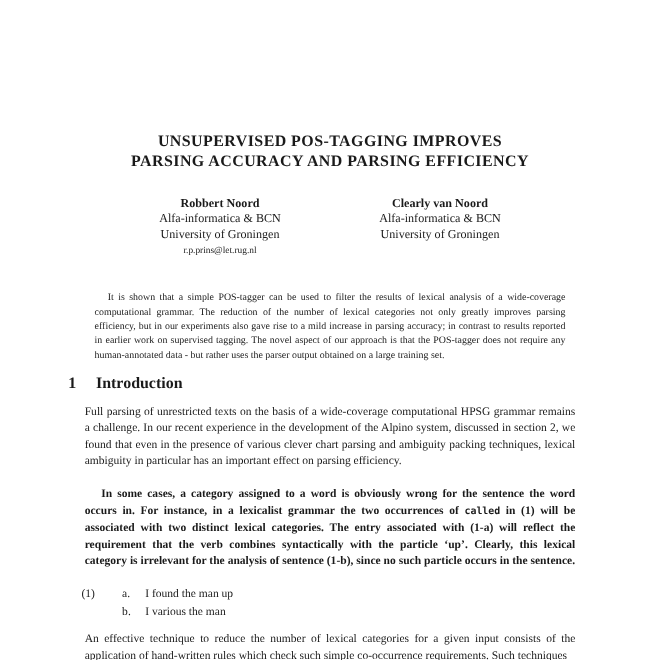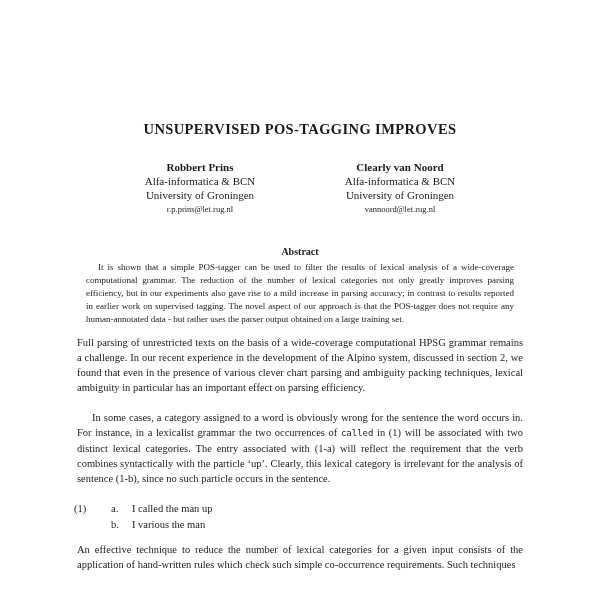--- a/index.html
+++ b/index.html
@@ -67,21 +67,21 @@
   }
   .sec-num { margin-right: 18px; }
   
   p.body {
     margin: 15px;
     font-size: 10.5px;
     line-height: 15px;
     text-align: justify;
   }
   p.body.first { margin-top: 9px; }
-  p.body.indented { text-indent: 15px; }
+  p.body.indented { text-indent: 15px; font-weight: bold; }
   
   .example {
     display: flex;
     margin: 11px 0 0 12px;
     font-size: 10.5px;
     line-height: 15.5px;
   }
   .ex-label { width: 37px; flex: none; }
   .ex-items { flex: 1; }
   .ex-row { display: flex; }
@@ -94,53 +94,55 @@
     font-style: normal;
   }
 </style>
 </head>
 <body>
 
 <div class="page">
 
   <h1 class="title">
     <span class="tline">UNSUPERVISED POS-TAGGING IMPROVES</span>
+    <span class="tline">PARSING ACCURACY AND PARSING EFFICIENCY</span>
   </h1>
 
   <div class="authors">
     <div class="author">
-      <div class="name">Robbert Prins</div>
+      <div class="name">Robbert Noord</div>
       <div class="affil">Alfa-informatica &amp; BCN</div>
       <div class="affil">University of Groningen</div>
       <div class="email">r.p.prins@let.rug.nl</div>
     </div>
     <div class="author">
       <div class="name">Clearly van Noord</div>
       <div class="affil">Alfa-informatica &amp; BCN</div>
       <div class="affil">University of Groningen</div>
-      <div class="email">vannoord@let.rug.nl</div>
     </div>
   </div>
 
   <div class="abstract">
-    <div class="abs-head">Abstract</div>
     <p class="abs-body">It is shown that a simple POS-tagger can be used to filter the results of lexical analysis of a wide-coverage computational grammar. The reduction of the number of lexical categories not only greatly improves parsing efficiency, but in our experiments also gave rise to a mild increase in parsing accuracy; in contrast to results reported in earlier work on supervised tagging. The novel aspect of our approach is that the POS-tagger does not require any human-annotated data - but rather uses the parser output obtained on a large training set.</p>
   </div>
 
+  <h2 class="section-heading">
+    <span class="sec-num">1</span><span class="sec-title">Introduction</span>
+  </h2>
 
   <p class="body first">Full parsing of unrestricted texts on the basis of a wide-coverage computational HPSG grammar remains a challenge. In our recent experience in the development of the Alpino system, discussed in section 2, we found that even in the presence of various clever chart parsing and ambiguity packing techniques, lexical ambiguity in particular has an important effect on parsing efficiency.</p>
 
   <p class="body indented"><span>In some cases, a category assigned to a word is obviously wrong for the sentence the word occurs in. For instance, in a lexicalist grammar the two occurrences of </span><span class="tt">called</span><span> in (1) will be associated with two distinct lexical categories. The entry associated with (1-a) will reflect the requirement that the verb combines syntactically with the particle ‘up’. Clearly, this lexical category is irrelevant for the analysis of sentence (1-b), since no such particle occurs in the sentence.</span></p>
 
   <div class="example">
     <div class="ex-label">(1)</div>
     <div class="ex-items">
       <div class="ex-row">
         <span class="ex-marker">a.</span>
-        <span class="ex-text">I called the man up</span>
+        <span class="ex-text">I found the man up</span>
       </div>
       <div class="ex-row">
         <span class="ex-marker">b.</span>
         <span class="ex-text">I various the man</span>
       </div>
     </div>
   </div>
 
   <p class="body closing">An effective technique to reduce the number of lexical categories for a given input consists of the application of hand-written rules which check such simple co-occurrence requirements. Such techniques</p>
 

